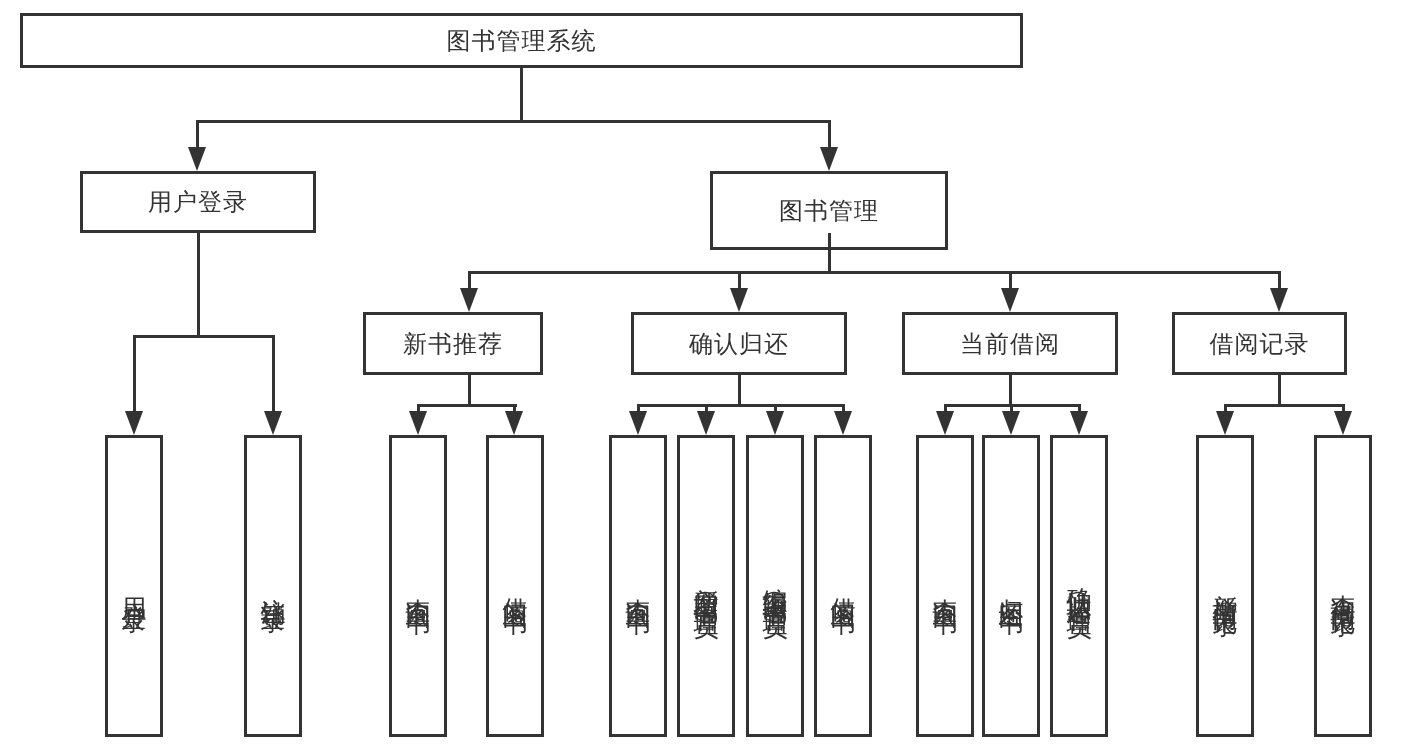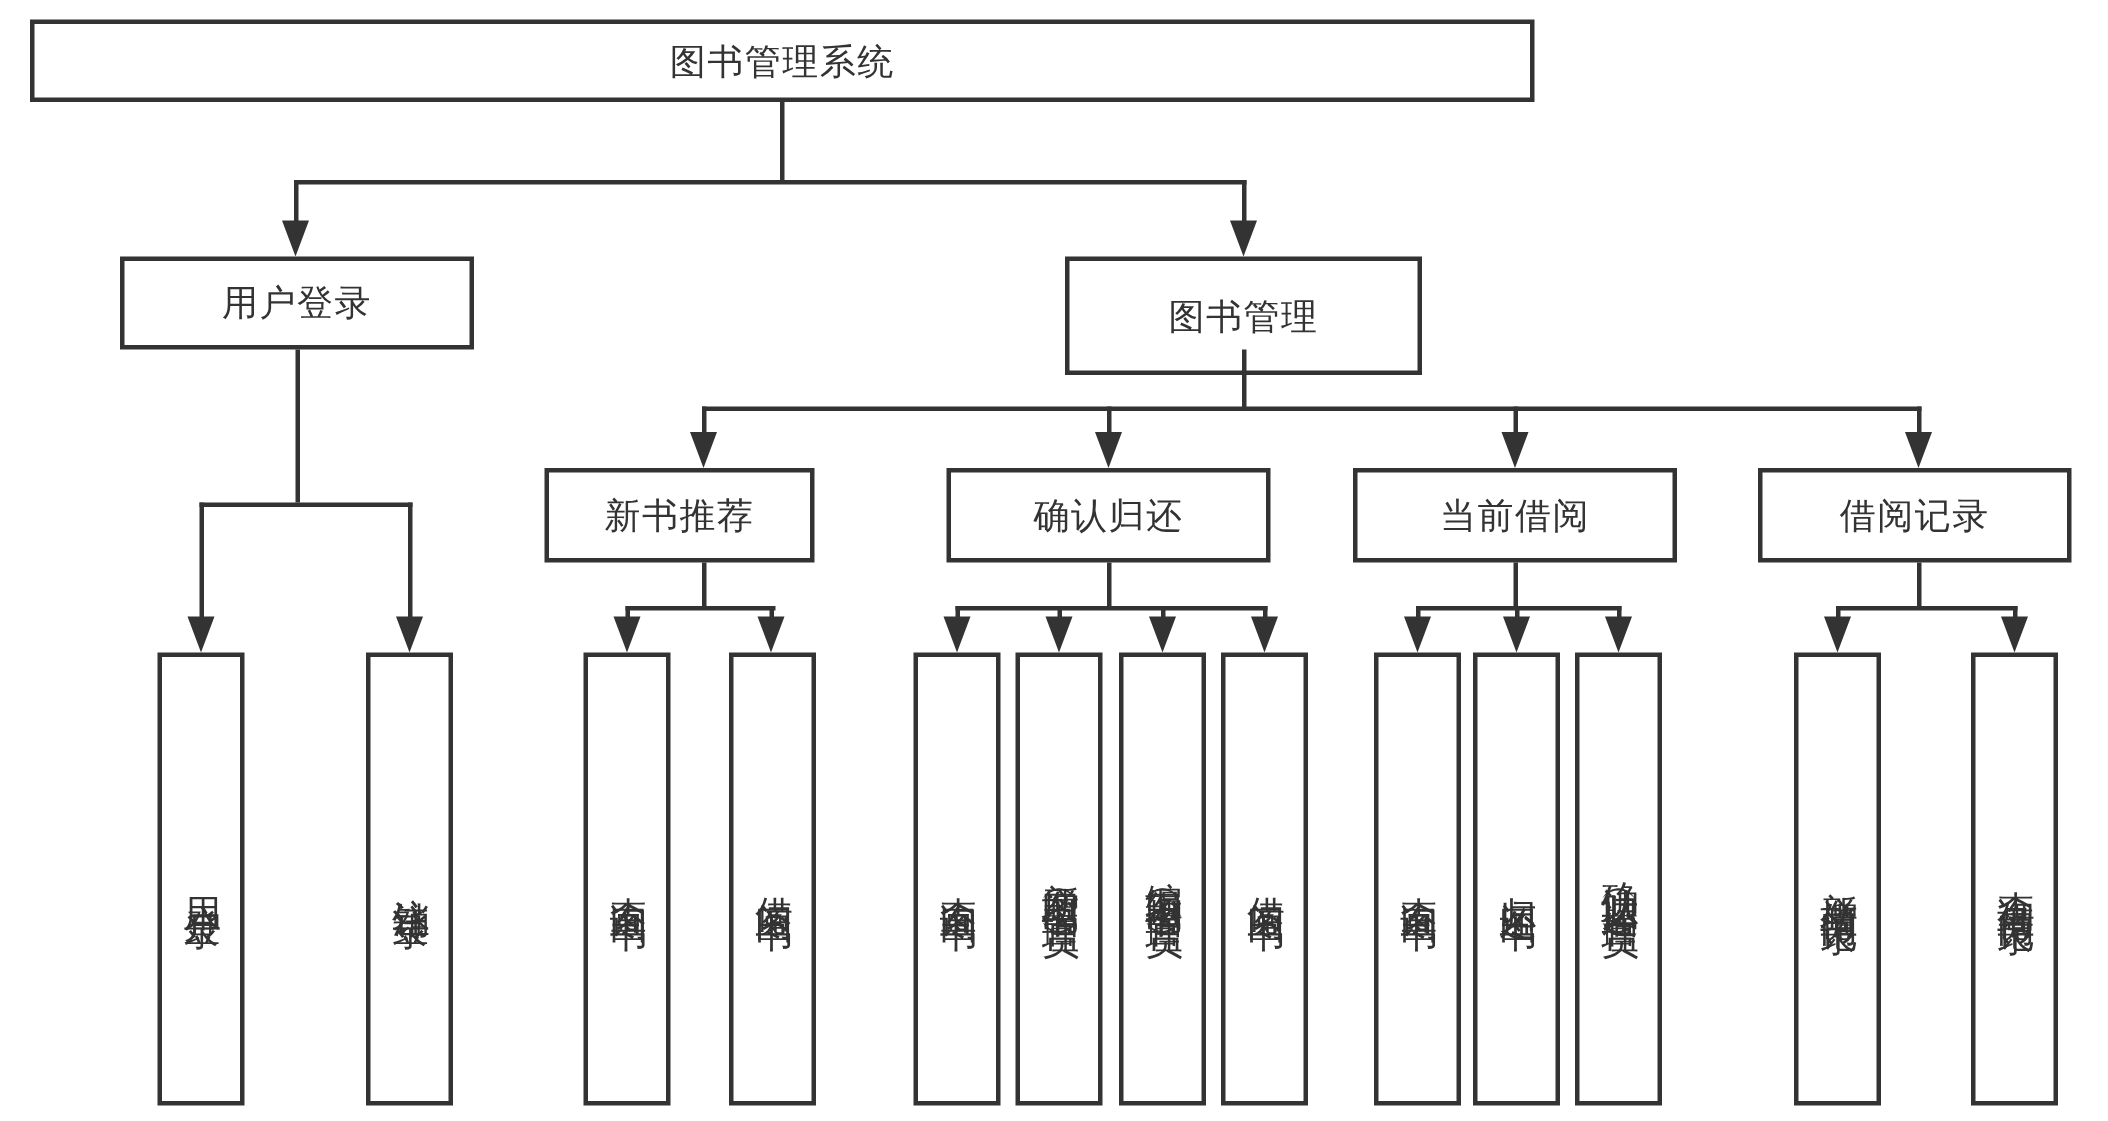--- a/index.html
+++ b/index.html
@@ -59,21 +59,21 @@
 
   <div class="box" style="left:363px;top:312px;width:180px;height:63px;">
     <span class="lbl">新书推荐</span>
   </div>
   <div class="box" style="left:631px;top:312px;width:216px;height:63px;">
     <span class="lbl">确认归还</span>
   </div>
   <div class="box" style="left:902px;top:312px;width:216px;height:63px;">
     <span class="lbl">当前借阅</span>
   </div>
-  <div class="box" style="left:1172px;top:312px;width:209px;height:63px;text-align:right;">
+  <div class="box" style="left:1172px;top:312px;width:175px;height:63px;text-align:right;">
     <span class="lbl">借阅记录</span>
   </div>
 
   <div class="vline" style="left:468px;top:375px;height:31px;"></div>
   <div class="hline" style="left:417px;top:404px;width:100px;"></div>
   <div class="vline" style="left:417px;top:404px;height:10px;"></div>
   <div class="arrowhead" style="left:409px;top:411px;"></div>
   <div class="vline" style="left:513px;top:404px;height:10px;"></div>
   <div class="arrowhead" style="left:505px;top:411px;"></div>
 

